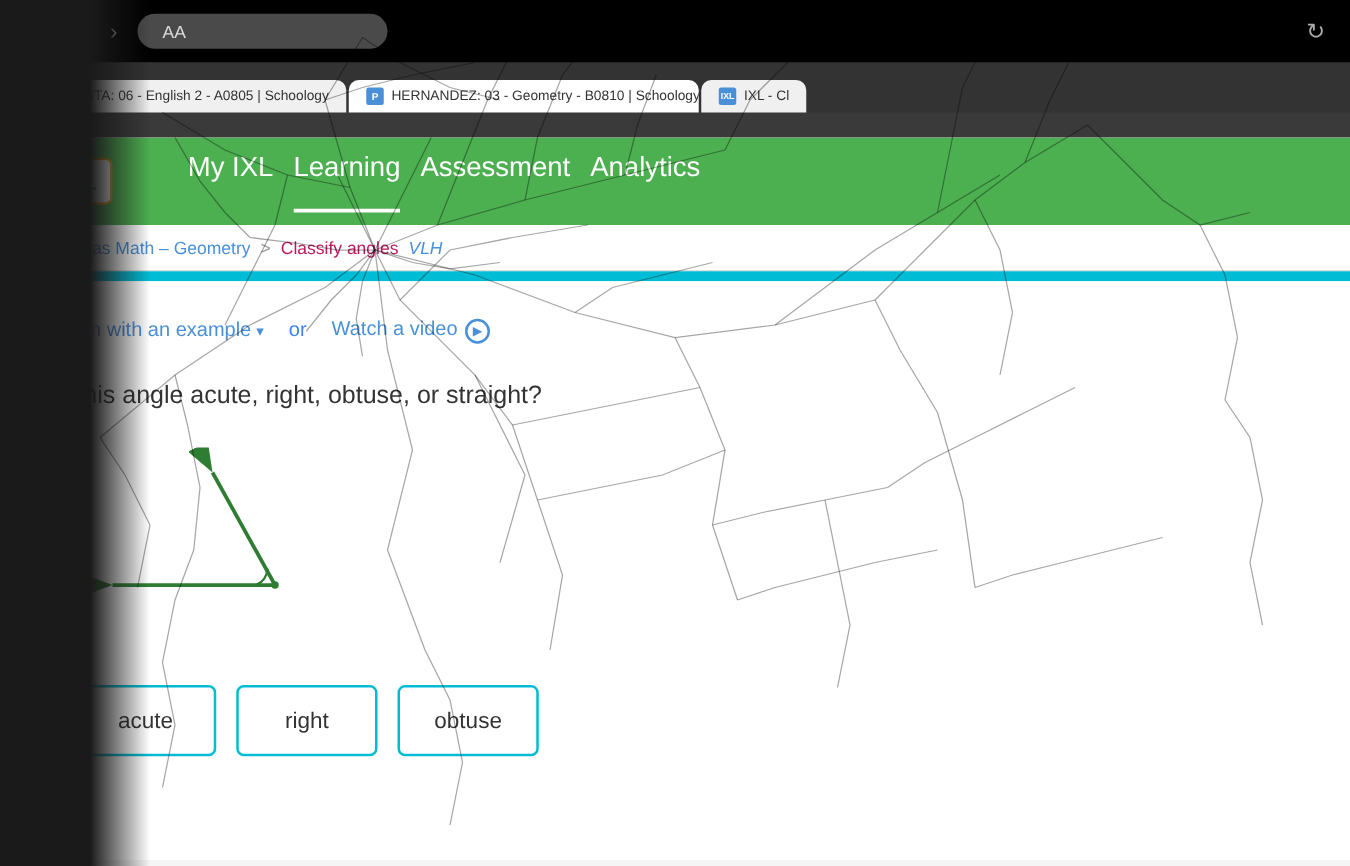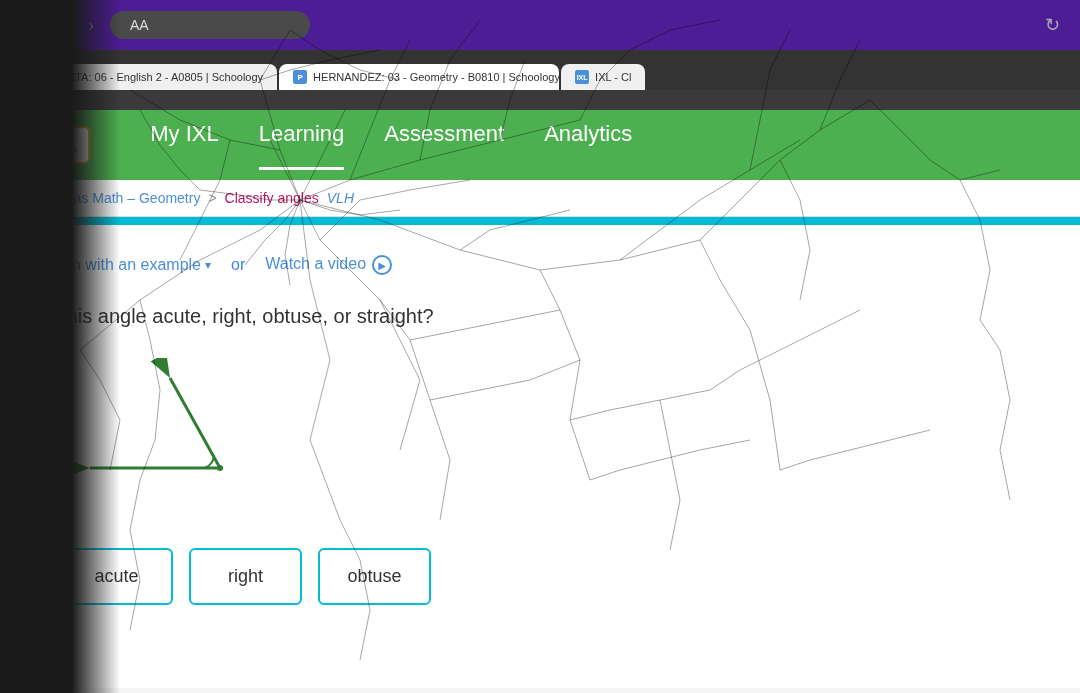--- a/index.html
+++ b/index.html
@@ -11,21 +11,21 @@
       font-family: -apple-system, BlinkMacSystemFont, 'Segoe UI', sans-serif;
     }
 
     
     .browser-chrome {
       background: #3a3a3a;
       height: 110px;
     }
 
     .title-bar {
-      background: #4c1d95;
+      background: #000000;
       height: 50px;
       display: flex;
       align-items: center;
       padding: 0 20px;
       gap: 12px;
     }
 
     .title-bar-icon {
       width: 30px;
       height: 30px;
@@ -144,21 +144,21 @@
 
     .logo-xl {
       color: #4caf50;
       font-weight: 900;
       font-size: 22px;
       font-style: italic;
     }
 
     .ixl-nav {
       display: flex;
-      gap: 40px;
+      gap: 16px;
       margin-left: 20px;
     }
 
     .ixl-nav a {
       color: #fff;
       text-decoration: none;
       font-size: 22px;
       font-weight: 500;
       cursor: pointer;
     }

